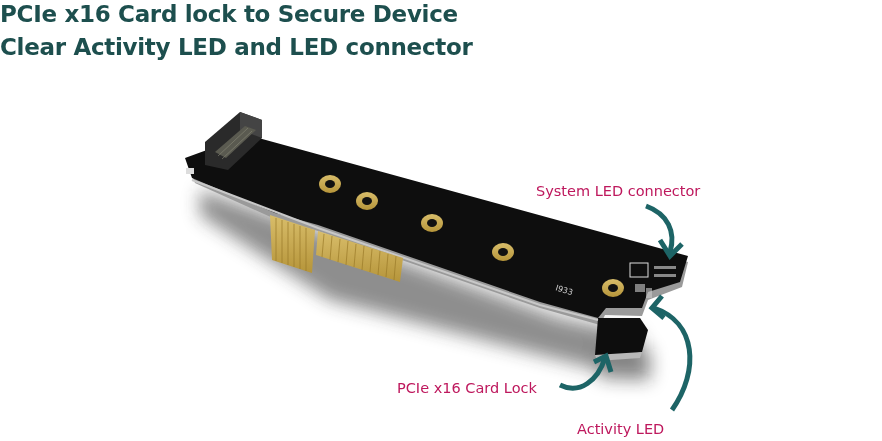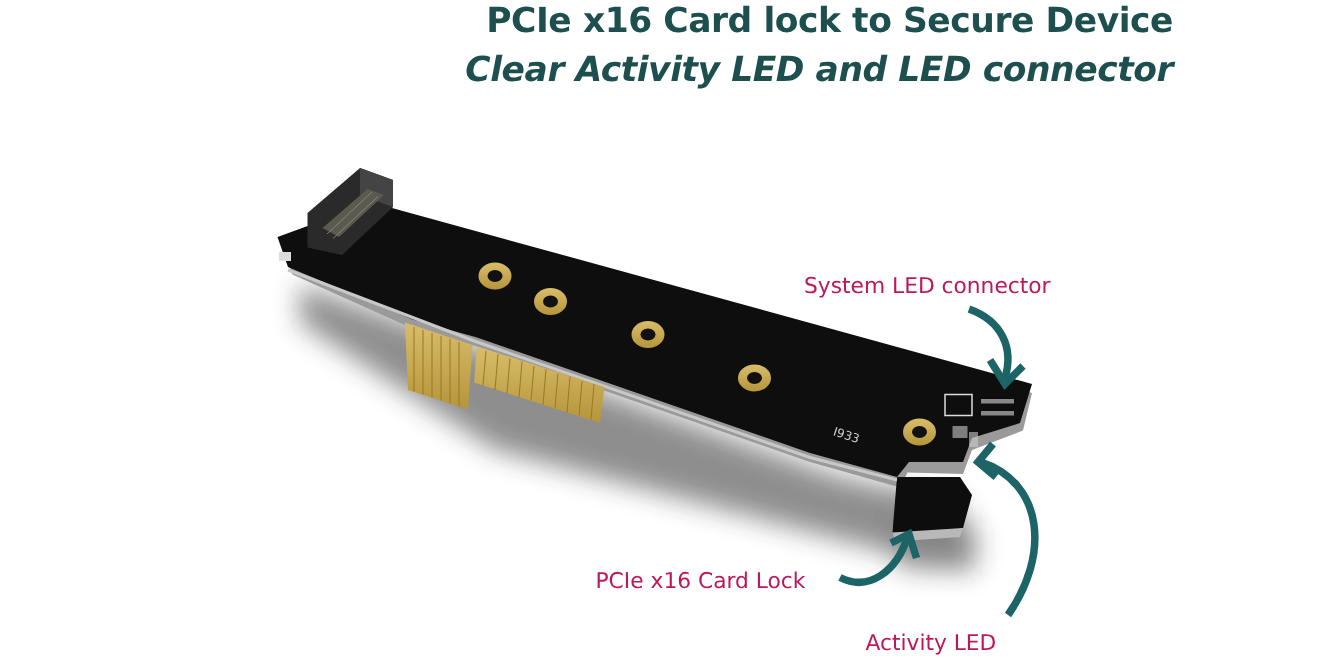--- a/index.html
+++ b/index.html
@@ -1,26 +1,26 @@
 <!DOCTYPE html>
 <html><head>
   <meta charset="utf-8">
   <style>
     html, body { margin: 0; padding: 0; }
     body {
       width: 882px; height: 441px; background: #ffffff; position: relative; overflow: hidden;
       font-family: "DejaVu Sans", "Liberation Sans", sans-serif;
     }
     .title {
-      position: absolute; left: 0; width: 782px; text-align: right;
+      position: absolute; left: 0; width: 782px; text-align: left;
       font-family: "DejaVu Sans", sans-serif; font-weight: bold;
       color: #1d4f4e; font-size: 23px; letter-spacing: -0.3px;
     }
     .title.l1 { top: 1px; }
-    .title.l2 { top: 34px; font-style: italic; }
+    .title.l2 { top: 34px; }
     .label {
       position: absolute; font-family: "DejaVu Sans", sans-serif; color: #be185d;
       font-size: 14.5px; white-space: nowrap;
     }
     svg.scene { position: absolute; left: 0; top: 0; }
   </style>
 </head>
 <body>
 
 <div class="title l1">PCIe x16 Card lock to Secure Device</div>

